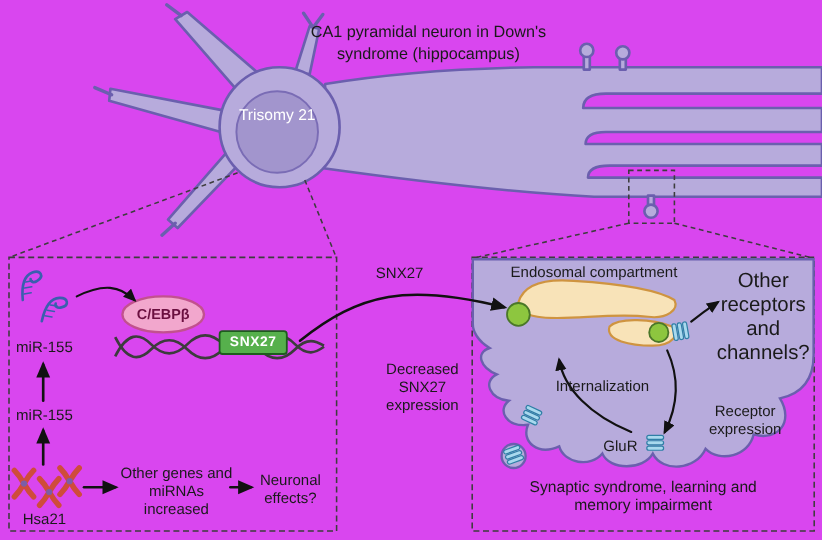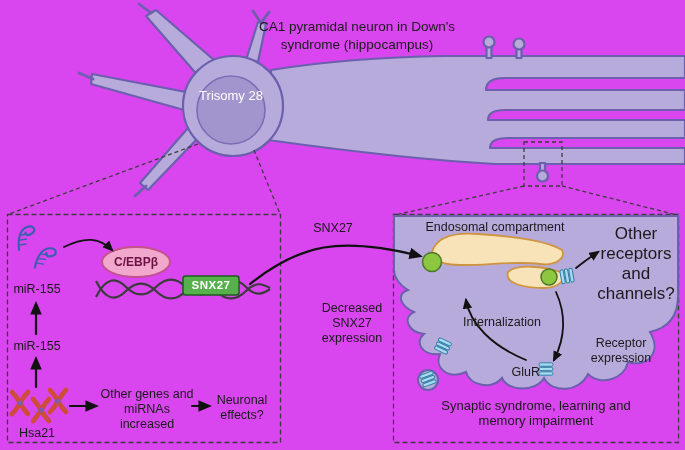--- a/index.html
+++ b/index.html
@@ -15,21 +15,21 @@
   .t-mir-mid{left:6px;top:339px;width:62px;}
   .t-hsa21{left:6px;top:426px;width:62px;}
   .t-othergenes{left:100px;top:387px;width:94px;}
   .t-effects{left:206px;top:393px;width:72px;}
   .t-snxmid{left:304px;top:221px;width:58px;}
   .t-decreased{left:308px;top:265px;width:88px;margin-top:36px;}
   .t-endo{left:418px;top:220px;width:154px;}
   .t-otherrec{left:595px;top:224px;width:82px;font-size:17px;}
   .t-intern{left:458px;top:315px;width:88px;}
   .t-recexp{left:581px;top:336px;width:80px;}
-  .t-glur{left:494px;top:365px;width:46px;text-align:right;}
+  .t-glur{left:494px;top:365px;width:46px;}
   .t-outcome{left:428px;top:398px;width:216px;font-size:13px;}
 </style>
 </head>
 <body>
 
 <div class="stage">
 
   <svg width="685" height="450" viewBox="0 0 685 450">
     <defs>
       <marker id="ah" viewBox="0 0 8 8" refX="5.5" refY="3" markerWidth="7" markerHeight="7" orient="auto">
@@ -138,21 +138,21 @@
       <line x1="70" y1="406" x2="96" y2="406" marker-end="url(#ah)" stroke-width="2.2"></line>
       <line x1="192" y1="406" x2="209" y2="406" marker-end="url(#ah)" stroke-width="2.2"></line>
       <path d="M250,284 C300,244 340,236 420,256" marker-end="url(#ah)" stroke-width="2.2"></path>
       <path d="M526,360 C492,346 470,324 466,300" marker-end="url(#ah)"></path>
       <path d="M556,292 C566,314 566,336 554,360" marker-end="url(#ah)"></path>
       <path d="M576,268 C586,260 592,256 598,252" marker-end="url(#ah)"></path>
     </g>
   </svg>
 
   <div class="label t-title">CA1 pyramidal neuron in Down's syndrome (hippocampus)</div>
-  <div class="label t-trisomy">Trisomy 28</div>
+  <div class="label t-trisomy">Trisomy 21</div>
 
   <div class="label t-mir-top">miR-155</div>
   <div class="label t-cebpb">C/EBPβ</div>
   <div class="label t-snxgene">SNX27</div>
   <div class="label t-mir-mid">miR-155</div>
   <div class="label t-hsa21">Hsa21</div>
   <div class="label t-othergenes">Other genes and miRNAs increased</div>
   <div class="label t-effects">Neuronal effects?</div>
 
   <div class="label t-snxmid">SNX27</div>

